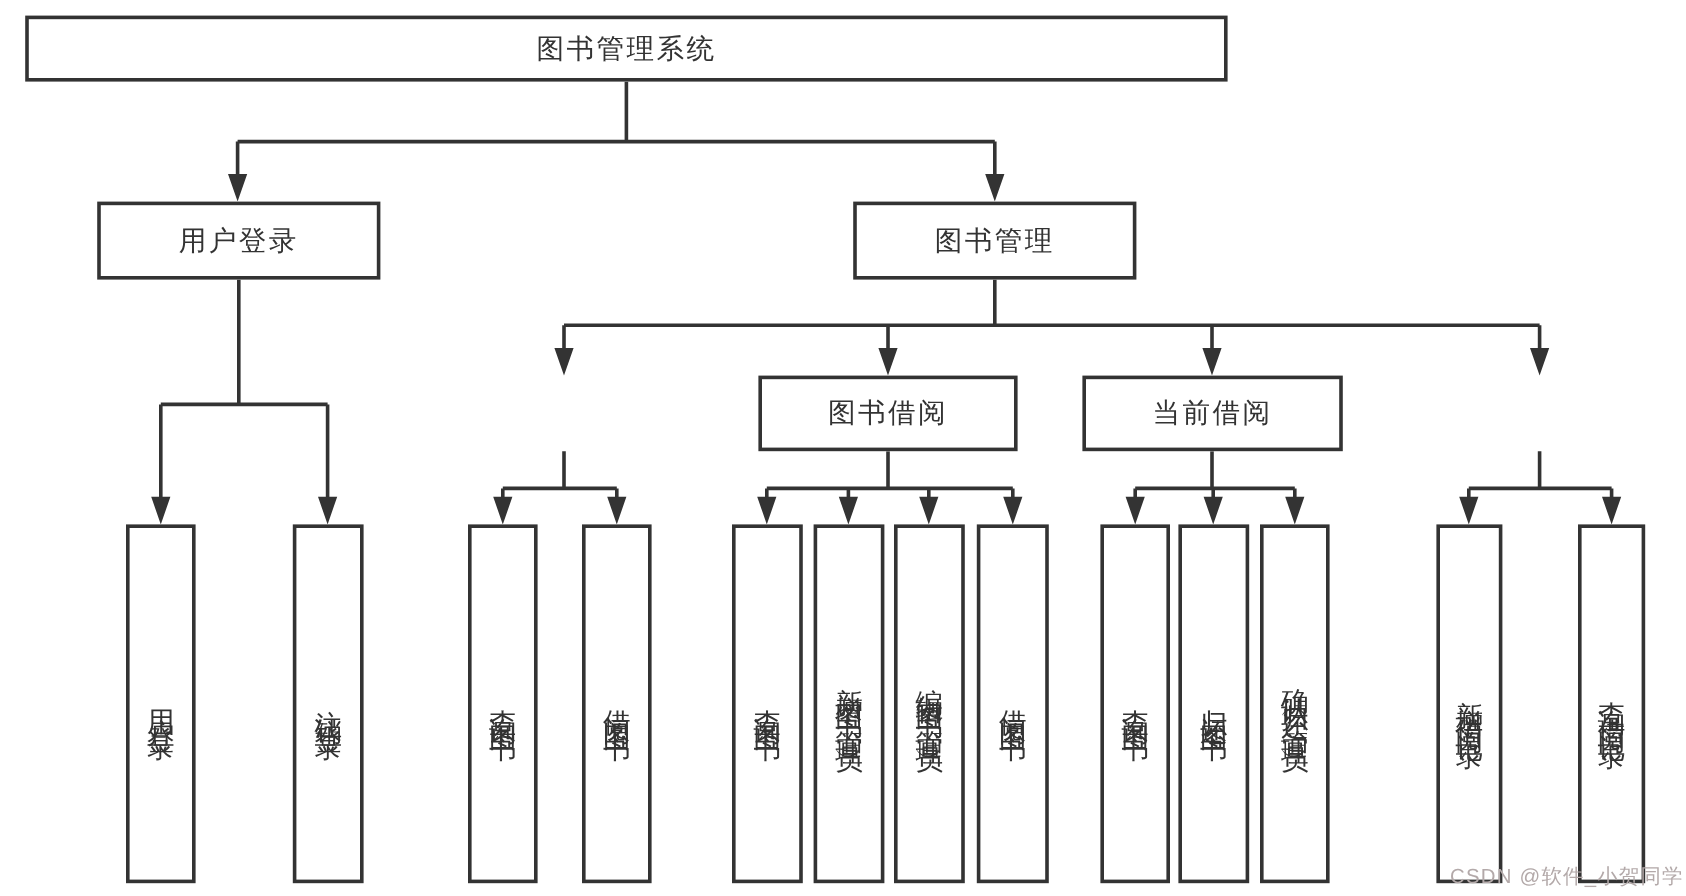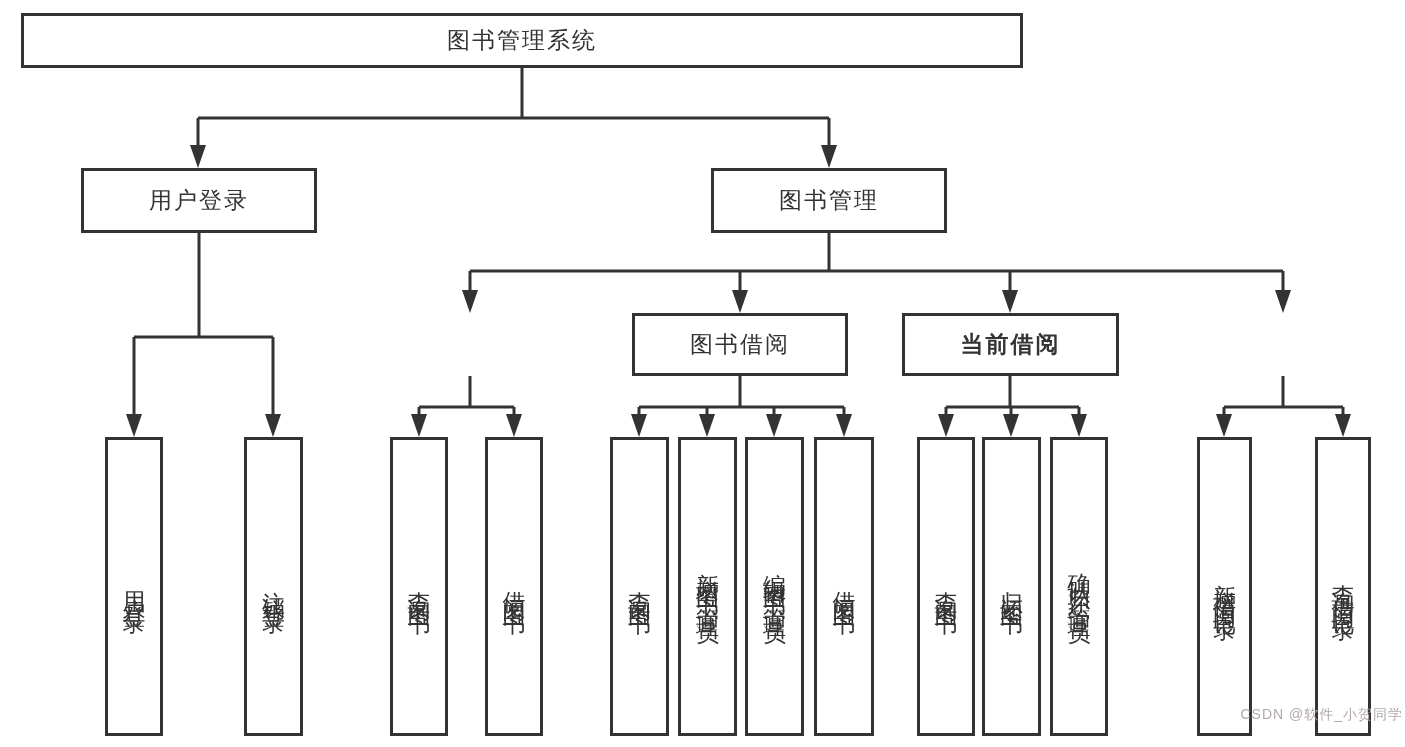--- a/index.html
+++ b/index.html
@@ -19,22 +19,22 @@
     position:absolute;border:3px solid var(--line);background:var(--bg);
     display:flex;align-items:center;justify-content:center;
     color:var(--text);
   }
   .hlabel{font-size:23px;letter-spacing:2px;white-space:nowrap;}
   .vlabel{
     writing-mode:vertical-rl;text-orientation:mixed;
     font-size:23px;letter-spacing:7px;line-height:1;white-space:nowrap;
   }
   .watermark{
-    position:absolute;right:2px;bottom:23px;
-    font-size:14px;letter-spacing:1px;color:var(--watermark);white-space:nowrap;
+    position:absolute;right:2px;bottom:5px;
+    font-size:17px;letter-spacing:1px;color:var(--watermark);white-space:nowrap;
   }
 </style>
 </head>
 <body>
 
 <div class="stage">
 
   <svg class="connectors" viewBox="0 0 1405 747" xmlns="http://www.w3.org/2000/svg">
 
     <path d="M522 68 L522 118 M198 118 L829 118 M198 118 L198 147 M829 118 L829 147" stroke="var(--line)" stroke-width="3" fill="none"></path>
@@ -66,21 +66,21 @@
   <div class="box" style="left:81px;top:168px;width:236px;height:65px;">
     <span class="hlabel">用户登录</span>
   </div>
   <div class="box" style="left:711px;top:168px;width:236px;height:65px;">
     <span class="hlabel">图书管理</span>
   </div>
 
   <div class="box" style="left:632px;top:313px;width:216px;height:63px;">
     <span class="hlabel">图书借阅</span>
   </div>
-  <div class="box" style="left:902px;top:313px;width:217px;height:63px;font-weight:bold;">
+  <div class="box" style="left:902px;top:313px;width:217px;height:63px;">
     <span class="hlabel">当前借阅</span>
   </div>
 
   <div class="box" style="left:105px;top:437px;width:58px;height:299px;">
     <span class="vlabel">用户登录</span>
   </div>
   <div class="box" style="left:244px;top:437px;width:59px;height:299px;">
     <span class="vlabel">注销登录</span>
   </div>
 

